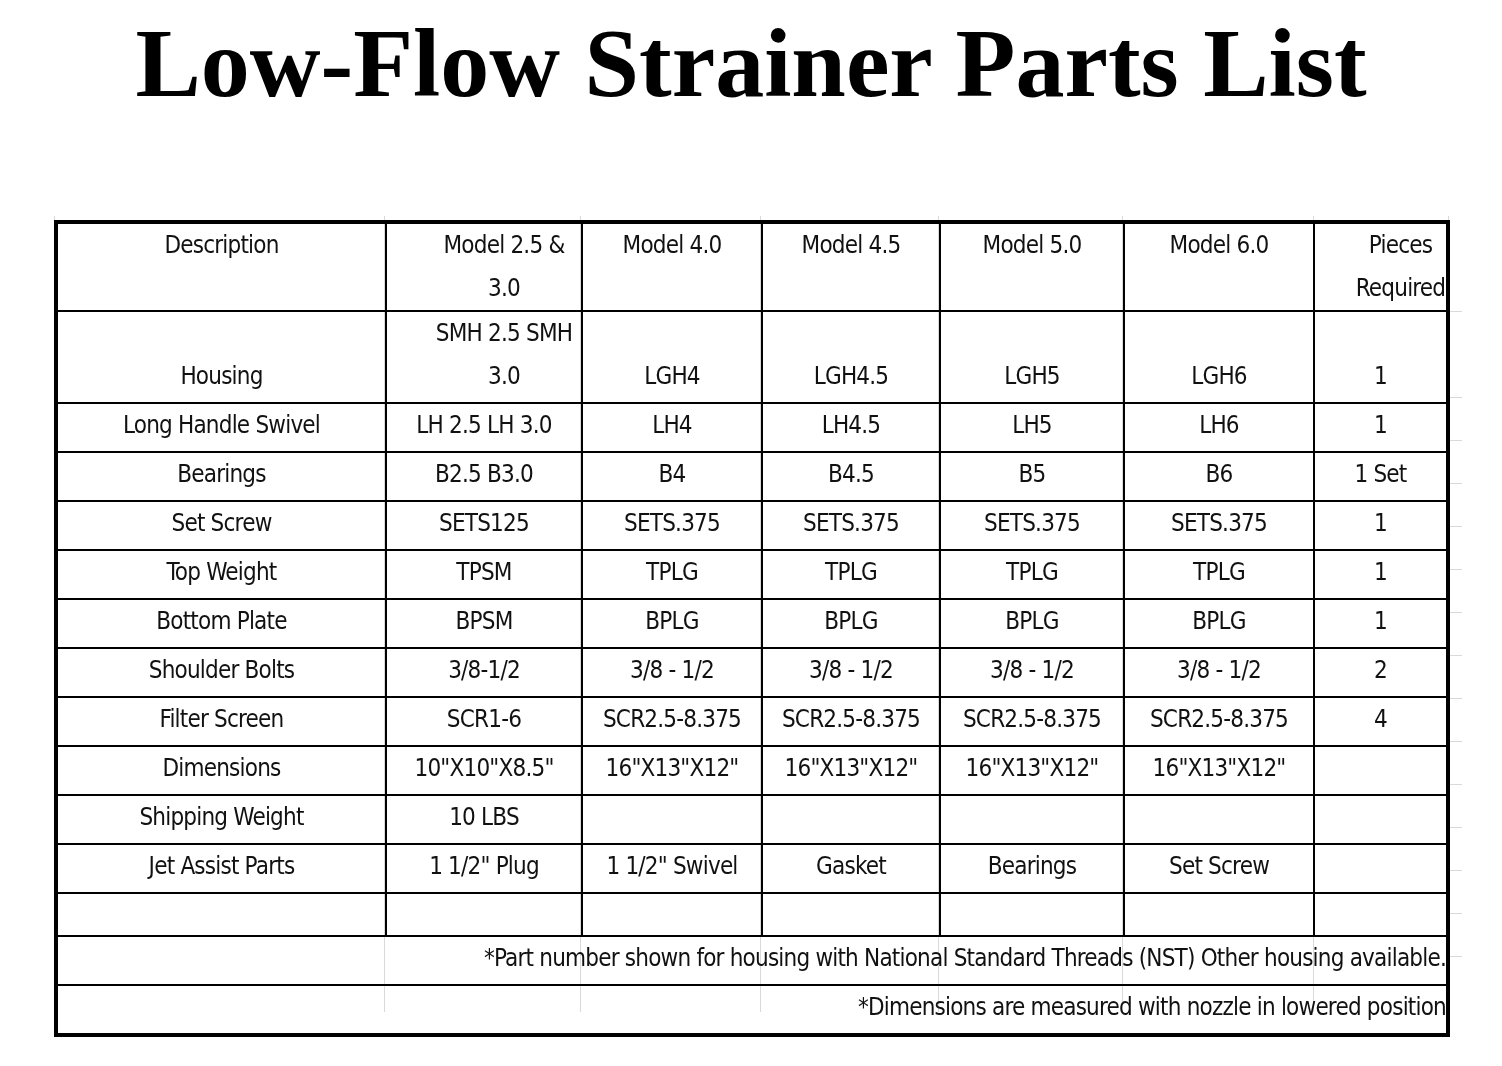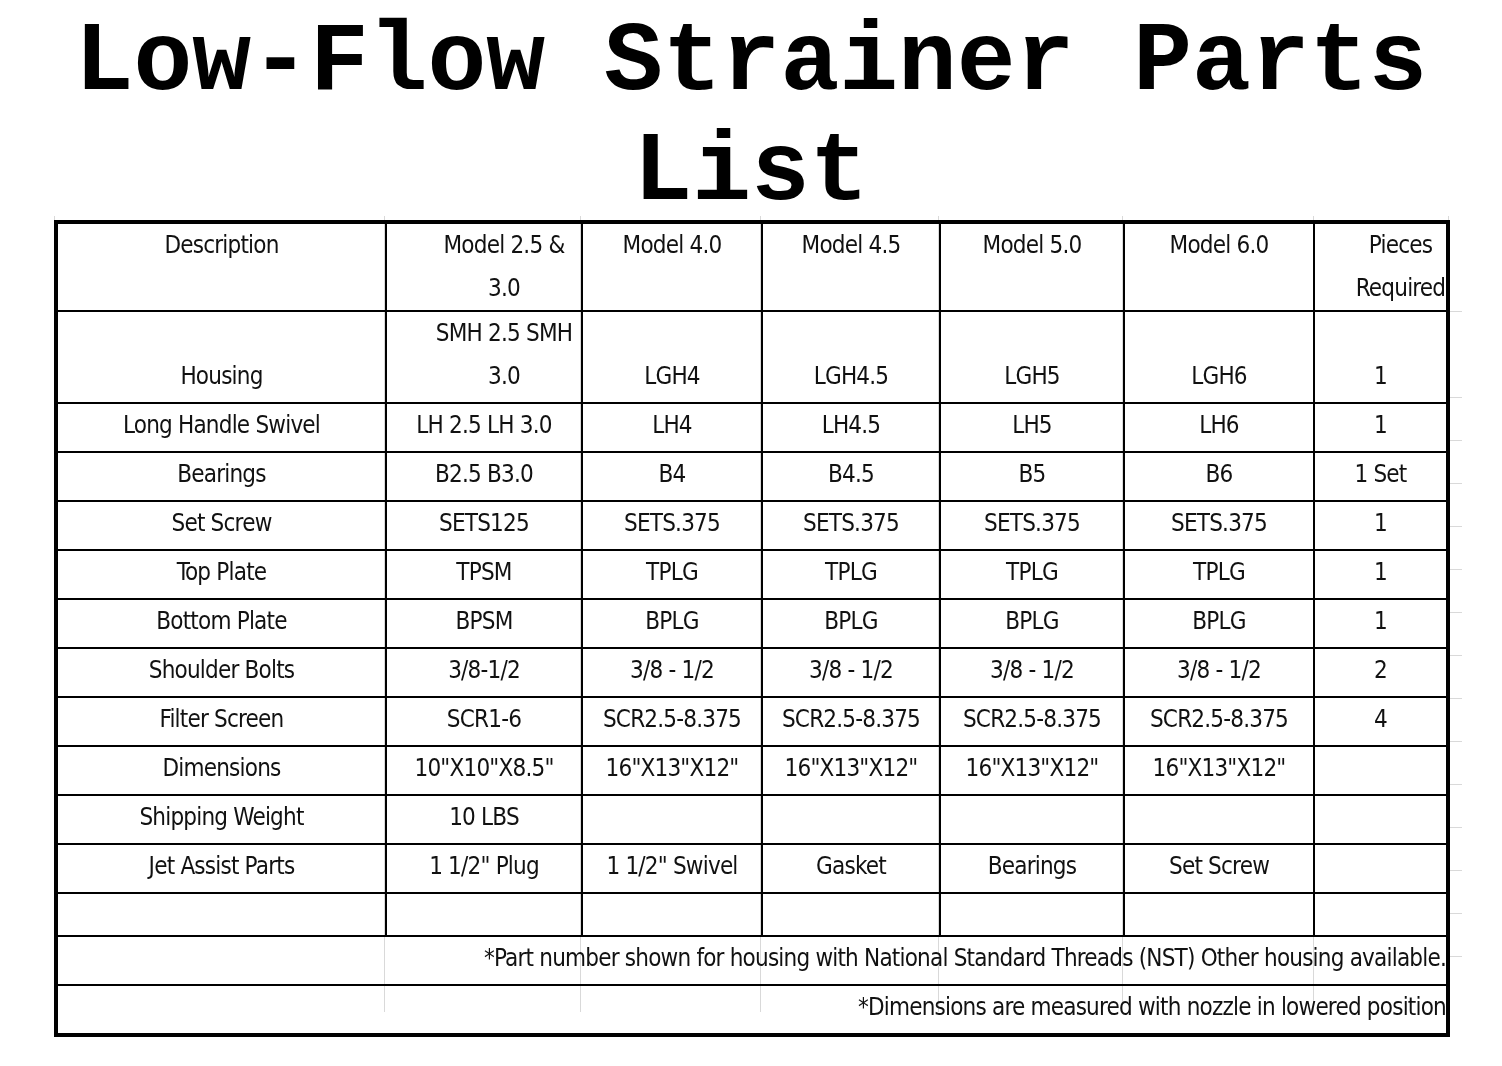--- a/index.html
+++ b/index.html
@@ -1,17 +1,17 @@
 <!DOCTYPE html>
 <html><head>
 <meta charset="utf-8">
 <style>
   html, body { margin: 0; padding: 0; background: #ffffff; }
   body { width: 1502px; height: 1066px; position: relative; overflow: hidden; font-family: "DejaVu Sans", sans-serif; color: #111; }
-  .title { position: absolute; left: 0; top: 8px; width: 1502px; text-align: center; font-family: Liberation Mono, monospace; font-weight: bold; font-size: 98px; line-height: 110px; color: #000; letter-spacing: 0px; }
+  .title { position: absolute; left: 0; top: 8px; width: 1502px; text-align: center; font-family: Liberation Serif, serif; font-weight: bold; font-size: 98px; line-height: 110px; color: #000; letter-spacing: 0px; }
   .gridlines { position: absolute; left: 0; top: 0; width: 1502px; height: 1066px; pointer-events: none; }
   .gl-v { position: absolute; width: 1px; background: #d9d9d9; top: 216px; height: 796px; }
   .gl-h { position: absolute; height: 1px; background: #d9d9d9; left: 1448px; width: 14px; }
   .wrap { position: absolute; left: 54px; top: 220px; width: 1396px; height: 779px; }
   table.parts { border-collapse: collapse; width: 1396px; table-layout: fixed; border: 4px solid #000; font-family: "DejaVu Sans", sans-serif; font-size: 24px; }
   table.parts td { border: 2px solid #000; text-align: center; vertical-align: bottom; padding: 0 0 4px 0; height: 37px; line-height: 43px; white-space: nowrap; overflow: visible; letter-spacing: -0.8px; font-stretch: condensed; }
   table.parts tr.header td { vertical-align: top; height: 82px; padding: 0; }
   table.parts tr.tall td { height: 80px; }
   table.parts tr.note td { text-align: right; padding-left: 8px; }
   .hdr-wrap { white-space: normal; display: block; line-height: 43px; margin-left: 40px; }
@@ -113,21 +113,21 @@
     <td>Set Screw</td>
     <td>SETS125</td>
     <td>SETS.375</td>
     <td>SETS.375</td>
     <td>SETS.375</td>
     <td>SETS.375</td>
     <td>1</td>
   </tr>
 
   <tr>
-    <td>Top Plate</td>
+    <td>Top Weight</td>
     <td>TPSM</td>
     <td>TPLG</td>
     <td>TPLG</td>
     <td>TPLG</td>
     <td>TPLG</td>
     <td>1</td>
   </tr>
 
   <tr>
     <td>Bottom Plate</td>

